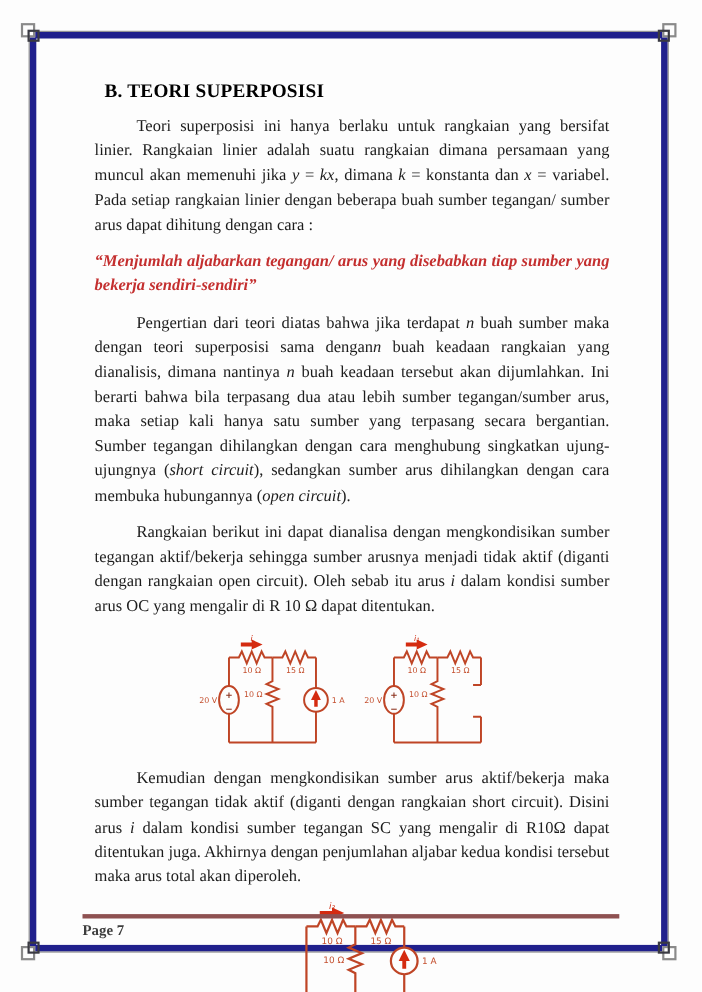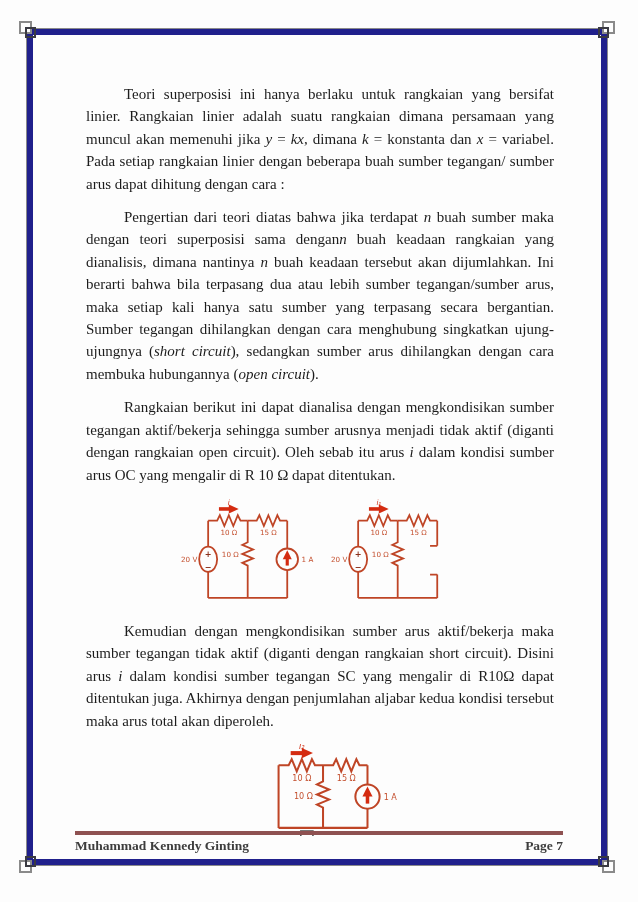--- a/index.html
+++ b/index.html
@@ -61,22 +61,24 @@
   <div class="corner bl">
       <div class="sq1"></div>
       <div class="sq2"></div>
     </div>
   <div class="corner br">
       <div class="sq1"></div>
       <div class="sq2"></div>
     </div>
 
   <div class="content">
+    <div class="heading">B. TEORI SUPERPOSISI</div>
 
     <p class="body"><span>Teori superposisi ini hanya berlaku untuk rangkaian yang bersifat linier. Rangkaian linier adalah suatu rangkaian dimana persamaan yang muncul akan memenuhi jika </span><span class="it">y</span><span> = </span><span class="it">kx</span><span>, dimana </span><span class="it">k</span><span> = konstanta dan </span><span class="it">x</span><span> = variabel. Pada setiap rangkaian linier dengan beberapa buah sumber tegangan/ sumber arus dapat dihitung dengan cara :</span></p>
+    <p class="body quote"><span>“Menjumlah aljabarkan tegangan/ arus yang disebabkan tiap sumber yang bekerja sendiri-sendiri”</span></p>
     <p class="body"><span>Pengertian dari teori diatas bahwa jika terdapat </span><span class="it">n</span><span> buah sumber maka dengan teori superposisi sama dengan</span><span class="it">n</span><span> buah keadaan rangkaian yang dianalisis, dimana nantinya </span><span class="it">n</span><span> buah keadaan tersebut akan dijumlahkan. Ini berarti bahwa bila terpasang dua atau lebih sumber tegangan/sumber arus, maka setiap kali hanya satu sumber yang terpasang secara bergantian. Sumber tegangan dihilangkan dengan cara menghubung singkatkan ujung-ujungnya (</span><span class="it">short circuit</span><span>), sedangkan sumber arus dihilangkan dengan cara membuka hubungannya (</span><span class="it">open circuit</span><span>).</span></p>
     <p class="body"><span>Rangkaian berikut ini dapat dianalisa dengan mengkondisikan sumber tegangan aktif/bekerja sehingga sumber arusnya menjadi tidak aktif (diganti dengan rangkaian open circuit). Oleh sebab itu arus </span><span class="it">i</span><span> dalam kondisi sumber arus OC yang mengalir di R 10 Ω dapat ditentukan.</span></p>
 
     <div class="fig fig1">
 
       <svg width="142" height="112" viewBox="0 0 158 124">
         <g stroke="#bf4526" stroke-width="2" fill="none">
           <path d="M38,26 H48 L51,20 L56,32 L61,20 L66,32 L71,20 L74,26 H82"></path>
           <path d="M82,26 H92 L95,20 L100,32 L105,20 L110,32 L115,20 L118,26 H126"></path>
           <path d="M82,26 V50 L76,53 L88,58 L76,63 L88,68 L76,73 L82,76 V112"></path>
@@ -150,17 +152,16 @@
         <text x="61" y="38" text-anchor="middle">10 Ω</text>
         <text x="105" y="38" text-anchor="middle">15 Ω</text>
         <text x="72" y="55" text-anchor="end">10 Ω</text>
         <text x="142" y="56" text-anchor="start">1 A</text>
       </svg>
     </div>
   </div>
 
   <div class="footer-rule"></div>
   <div class="footer">
-    <span>Muhammad Kennedy Ginting</span>
     <span>Page 7</span>
   </div>
 
 </div>
 
 </body></html>

